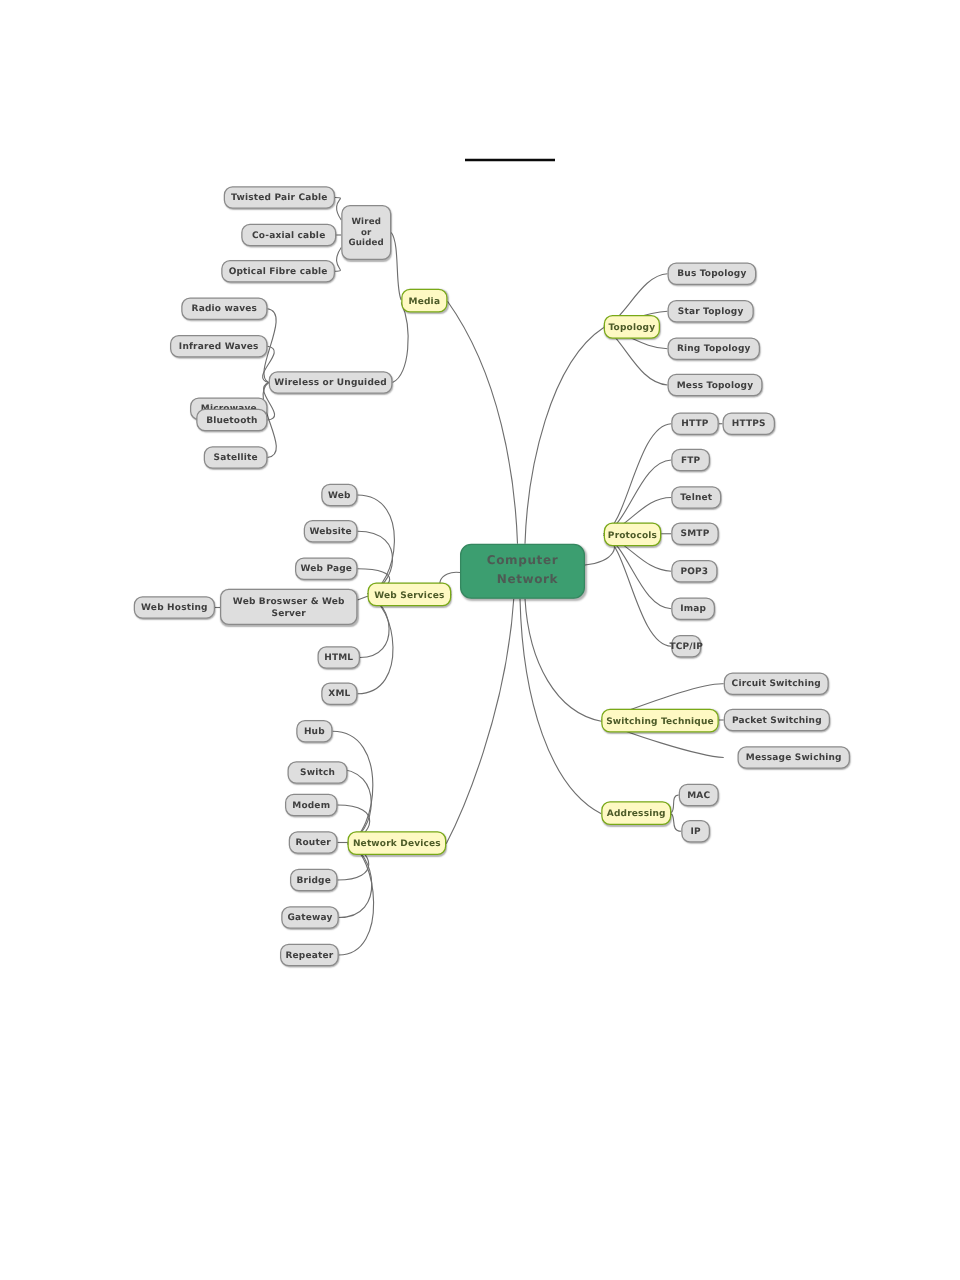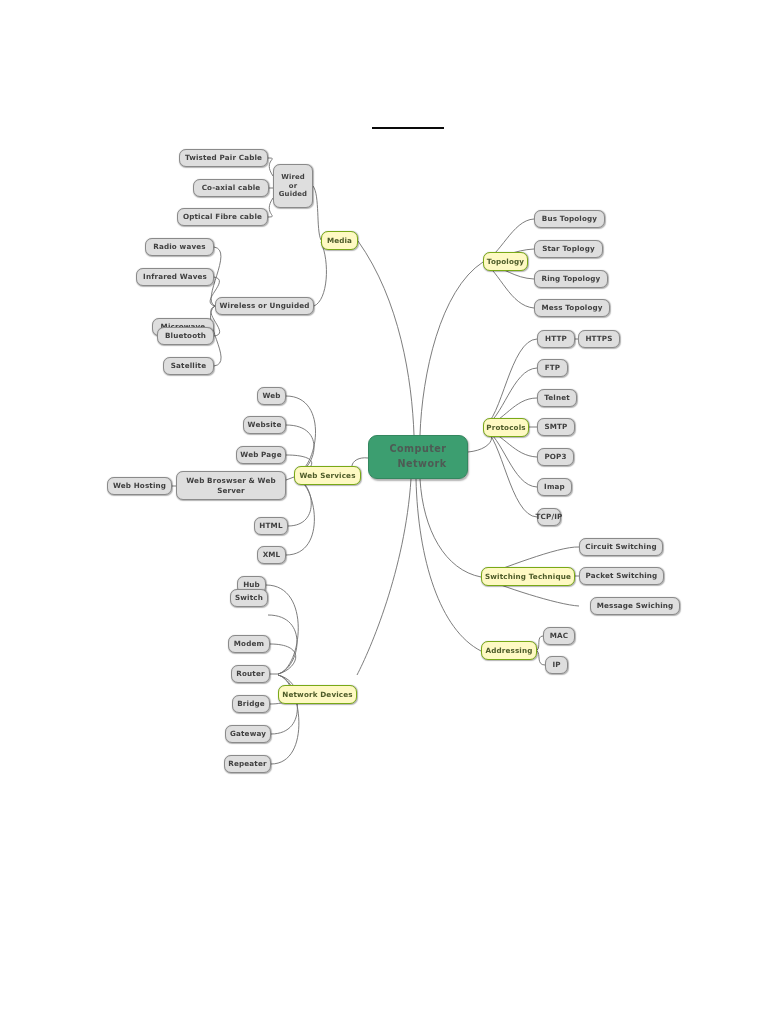--- a/index.html
+++ b/index.html
@@ -206,22 +206,22 @@
   <div class="node multiline" style="left:176px; top:471px; width:110px; height:29px;">
     <span>
       <span>Web Broswser &amp; Web</span><br>
       <span>Server</span>
     </span>
   </div>
   <div class="node" style="left:107px; top:477px; width:65px; height:18px;">Web Hosting</div>
   <div class="node" style="left:254px; top:517px; width:34px; height:18px;">HTML</div>
   <div class="node" style="left:257px; top:546px; width:29px; height:18px;">XML</div>
 
-  <div class="node green" style="left:278px; top:665px; width:79px; height:19px;margin-top:20px;">Network Devices</div>
+  <div class="node green" style="left:278px; top:665px; width:79px; height:19px;">Network Devices</div>
   <div class="node" style="left:237px; top:576px; width:29px; height:18px;">Hub</div>
-  <div class="node" style="left:230px; top:589px; width:38px; height:18px;">Switch</div>
+  <div class="node" style="left:230px; top:609px; width:48px; height:18px;">Switch</div>
   <div class="node" style="left:228px; top:635px; width:42px; height:18px;">Modem</div>
   <div class="node" style="left:231px; top:665px; width:39px; height:18px;">Router</div>
   <div class="node" style="left:232px; top:695px; width:38px; height:18px;">Bridge</div>
   <div class="node" style="left:225px; top:725px; width:46px; height:18px;">Gateway</div>
   <div class="node" style="left:224px; top:755px; width:47px; height:18px;">Repeater</div>
 
 </div>
 
 </body></html>

